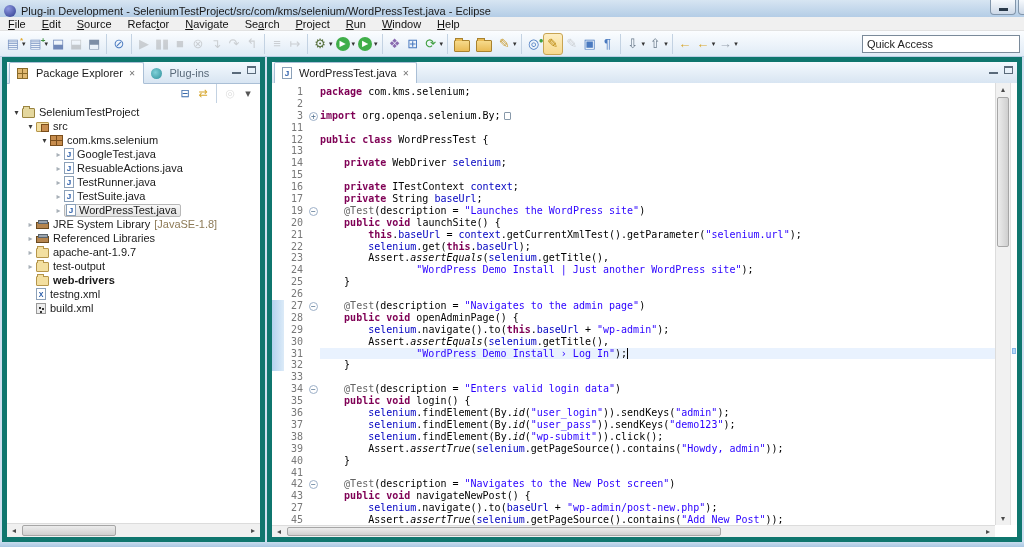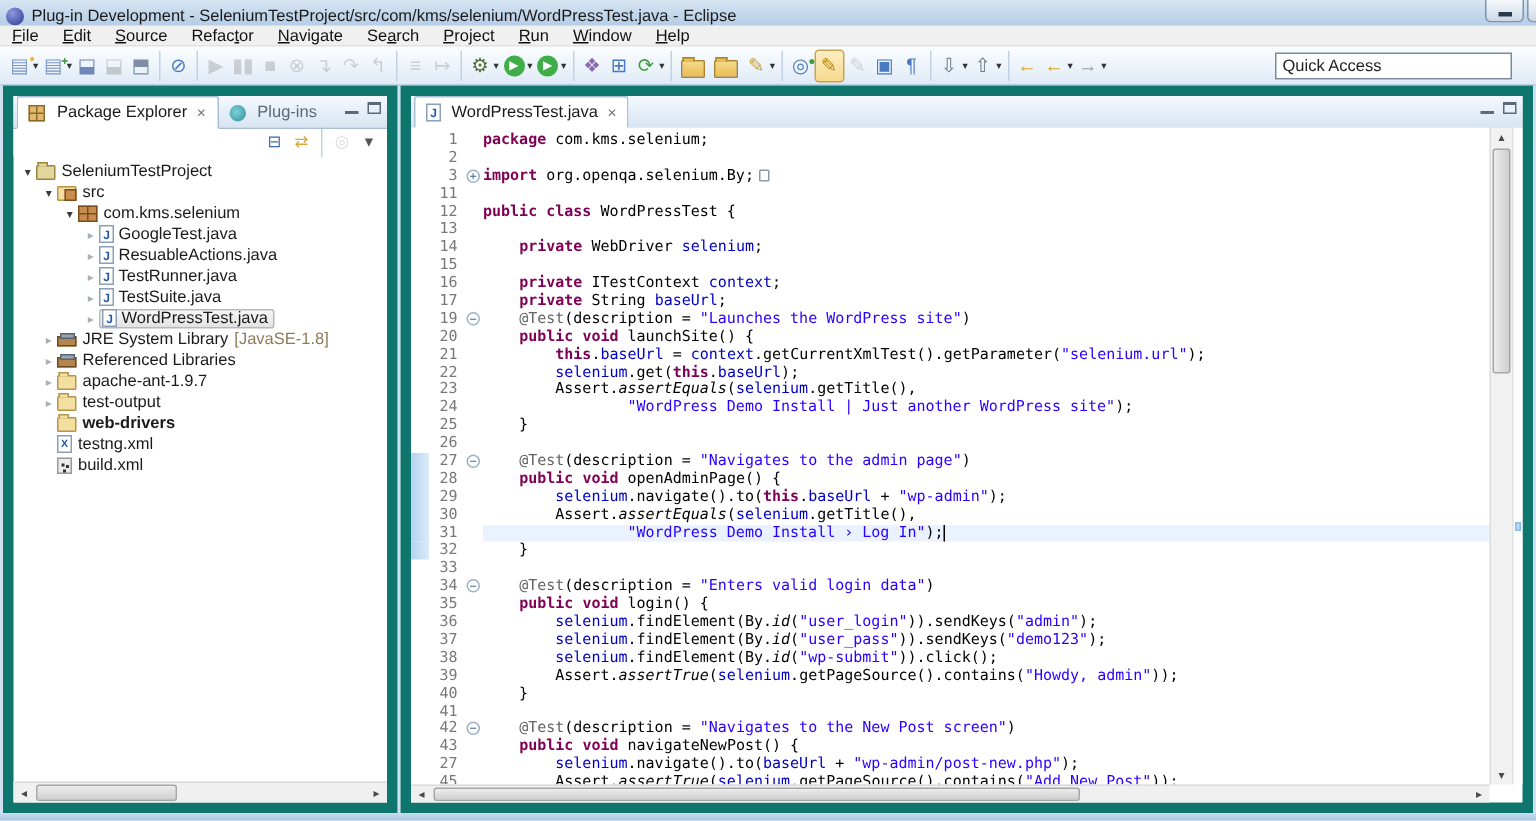--- a/index.html
+++ b/index.html
@@ -34,29 +34,29 @@
   .tb .dd{font-size:7px;color:#333;margin-left:1px;}
   .tb.dis{opacity:.38;filter:grayscale(1);}
   .tb.act{background:linear-gradient(#fdeec2,#f6d98e);border:1px solid #c8a452;height:20px;}
   .tb-sep{width:1px;height:20px;background:#c3d2e2;margin:0 3px;flex:none;}
   .circ{width:14px;height:14px;border-radius:50%;display:inline-flex;align-items:center;justify-content:center;
     color:#fff;font-size:8px;margin:0 1px;}
   .mfold{width:14px;height:10px;background:linear-gradient(#f6da8c,#e9bb55);border:1px solid #a8822e;border-radius:1px;
     position:relative;margin:4px 2px 0;}
   .mfold:before{content:"";position:absolute;left:0;top:-3px;width:6px;height:2px;background:#e9bb55;
     border:1px solid #a8822e;border-bottom:none;}
-  .quick-access{position:absolute;right:16px;top:4px;width:148px;height:16px;border:1px solid #7a8a9a;
+  .quick-access{position:absolute;right:4px;top:4px;width:148px;height:16px;border:1px solid #7a8a9a;
     font-family:"Liberation Sans",sans-serif;font-size:11px;padding:0 4px;box-sizing:content-box;}
   .quick-access::placeholder{color:#222;opacity:1;}
 
   
   .workspace{position:absolute;left:0;top:57px;width:100%;height:485px;background:#cfe0f0;}
   .bottomframe{position:absolute;left:0;top:542px;width:100%;height:5px;background:linear-gradient(#c8dcee,#a9c7e2);}
 
-  .panel{position:absolute;top:0;bottom:0;background:#fff;border:7px solid #0f766e;box-sizing:border-box;}
+  .panel{position:absolute;top:0;bottom:0;background:#fff;border:5px solid #0f766e;box-sizing:border-box;}
   .explorer{left:2px;width:263px;}
   .editor{left:267px;right:2px;}
 
   
   .vtabs{position:relative;height:21px;background:linear-gradient(#f4f9fe,#d8e5f2);
     border-bottom:1px solid #aabfd6;display:flex;align-items:flex-end;padding-left:2px;box-sizing:content-box;}
   .vtab{display:inline-flex;align-items:center;height:20px;padding:0 7px;font-size:11px;color:#5a6a7a;gap:4px;}
   .vtab.active{background:#fff;border:1px solid #aabfd6;border-bottom:1px solid #fff;margin-bottom:-1px;
     border-radius:2px 2px 0 0;color:#1a1a1a;}
   .tab-close{font-size:8px;color:#777;margin-left:2px;}

